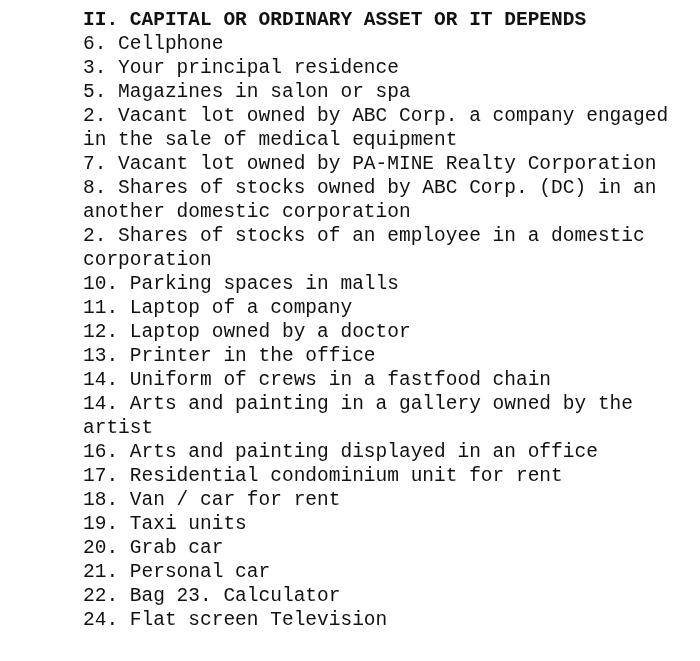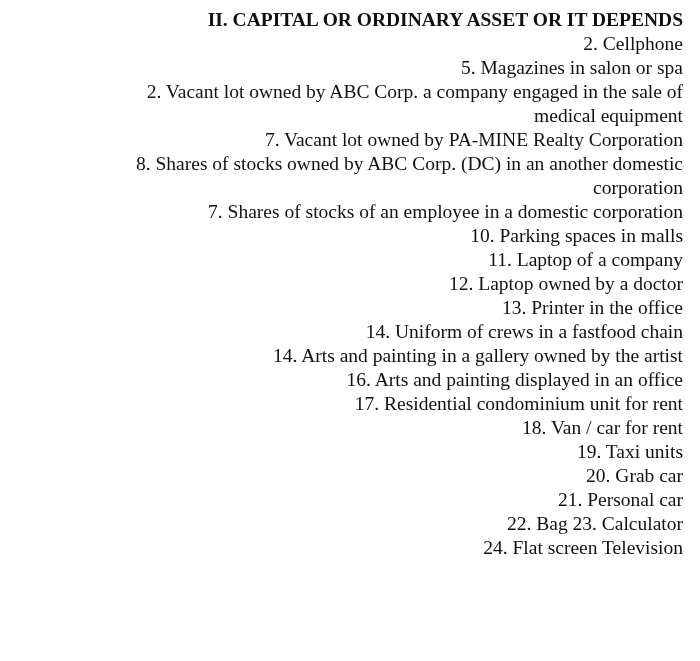--- a/index.html
+++ b/index.html
@@ -2,48 +2,48 @@
 <html><head>
   <meta charset="utf-8">
   <style>
     html, body { margin: 0; padding: 0; background: #ffffff; }
     body { width: 700px; height: 661px; overflow: hidden; position: relative; }
     .doc {
       position: absolute;
       left: 83px;
       top: 8px;
       width: 600px;
-      font-family: Liberation Serif, serif;
+      font-family: Liberation Mono, monospace;
       color: #111111;
       font-size: 19.5px;
       line-height: 24px;
-      text-align: right;
     }
     .title {
       font-weight: bold;
       font-size: 19.5px;
       line-height: 24px;
       margin: 0;
       letter-spacing: 0px;
     }
     .list { margin: 0; padding: 0; list-style: none; }
     .item { margin: 0; padding: 0; }
   </style>
 </head>
 <body>
 
 <div class="doc">
   <h2 class="title">II. CAPITAL OR ORDINARY ASSET OR IT DEPENDS</h2>
   <ul class="list">
-    <li class="item">2. Cellphone</li>
+    <li class="item">6. Cellphone</li>
+    <li class="item">3. Your principal residence</li>
     <li class="item">5. Magazines in salon or spa</li>
     <li class="item">2. Vacant lot owned by ABC Corp. a company engaged in the sale of medical equipment</li>
     <li class="item">7. Vacant lot owned by PA-MINE Realty Corporation</li>
     <li class="item">8. Shares of stocks owned by ABC Corp. (DC) in an another domestic corporation</li>
-    <li class="item">7. Shares of stocks of an employee in a domestic corporation</li>
+    <li class="item">2. Shares of stocks of an employee in a domestic corporation</li>
     <li class="item">10. Parking spaces in malls</li>
     <li class="item">11. Laptop of a company</li>
     <li class="item">12. Laptop owned by a doctor</li>
     <li class="item">13. Printer in the office</li>
     <li class="item">14. Uniform of crews in a fastfood chain</li>
     <li class="item">14. Arts and painting in a gallery owned by the artist</li>
     <li class="item">16. Arts and painting displayed in an office</li>
     <li class="item">17. Residential condominium unit for rent</li>
     <li class="item">18. Van / car for rent</li>
     <li class="item">19. Taxi units</li>

